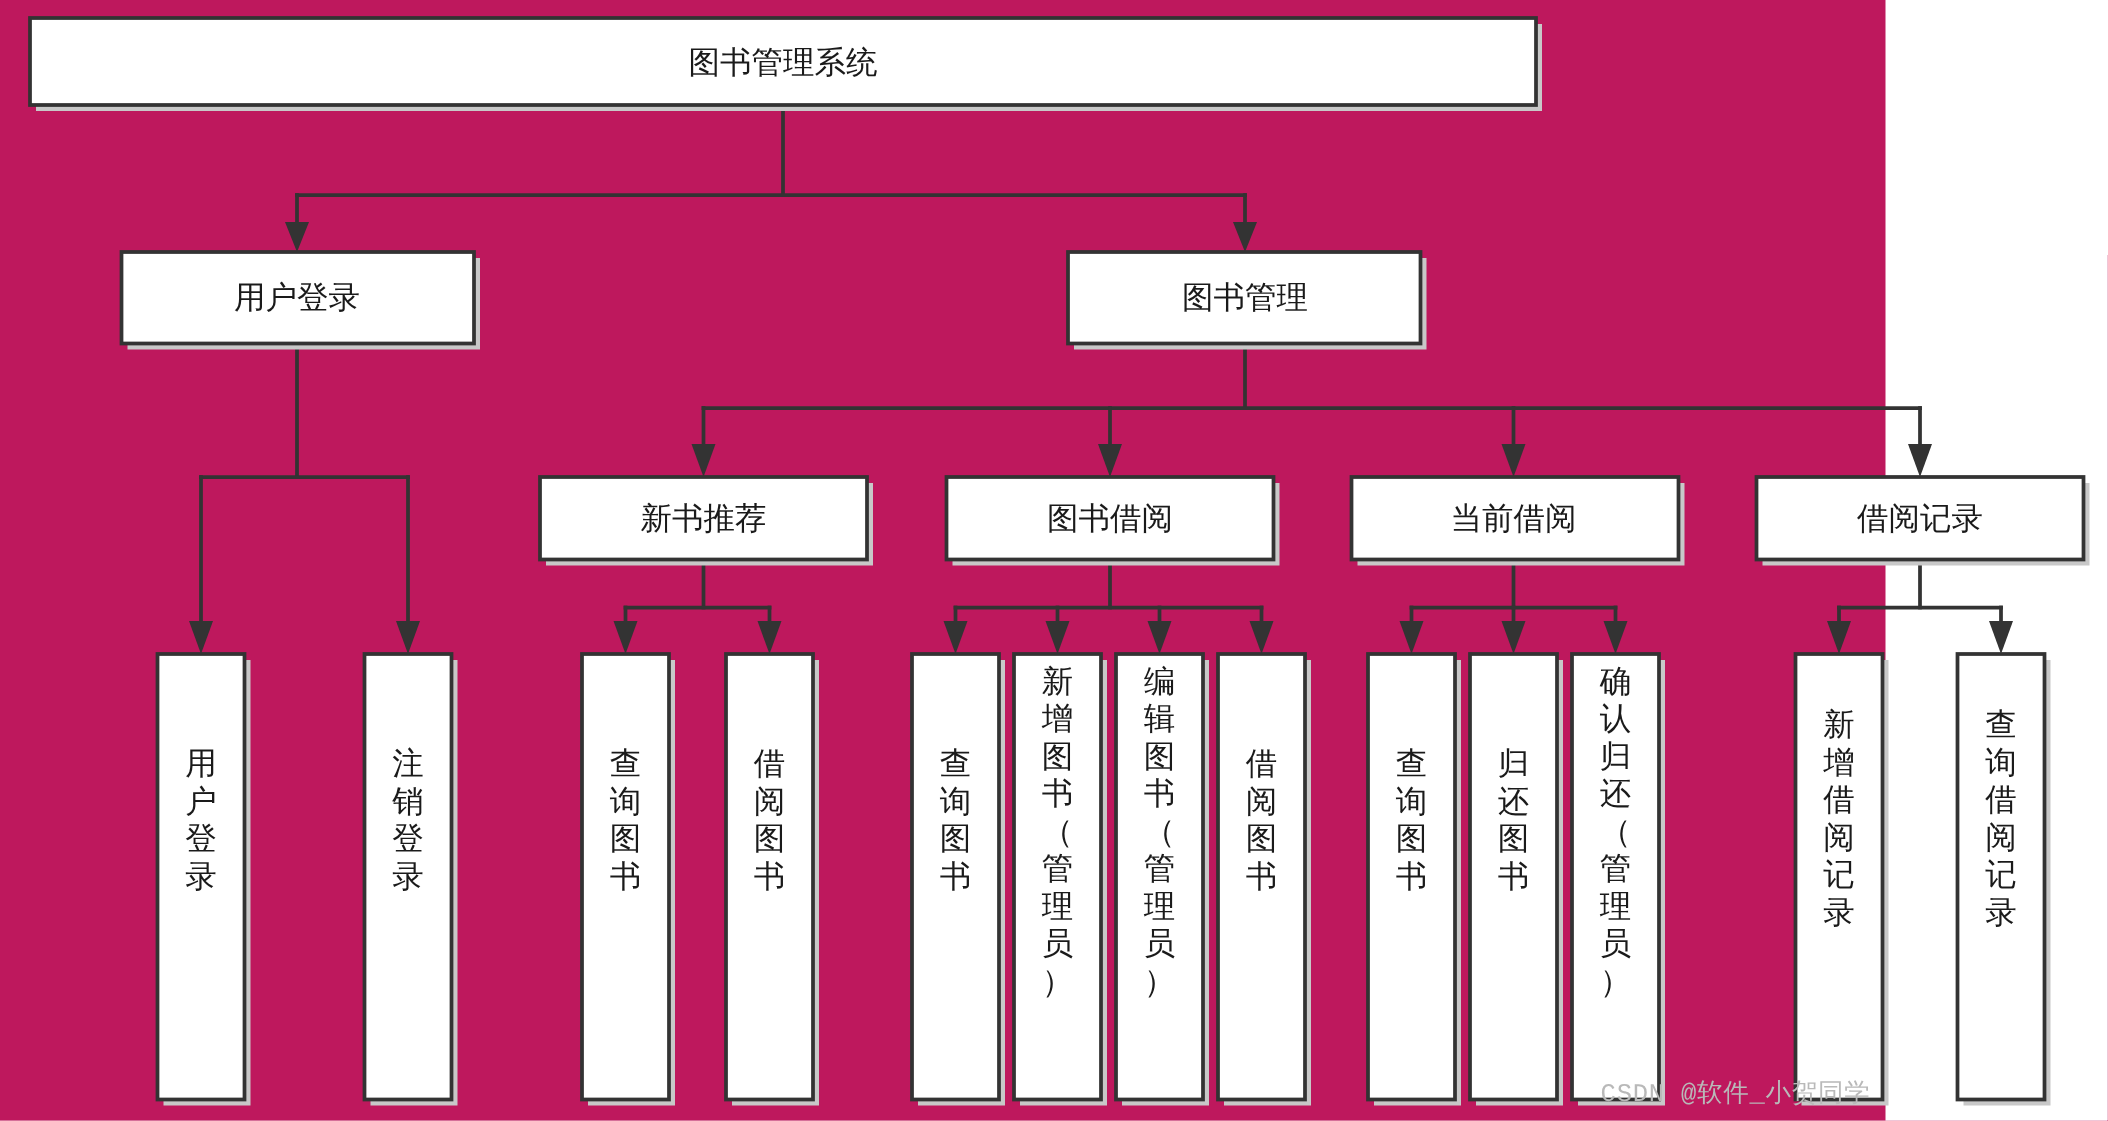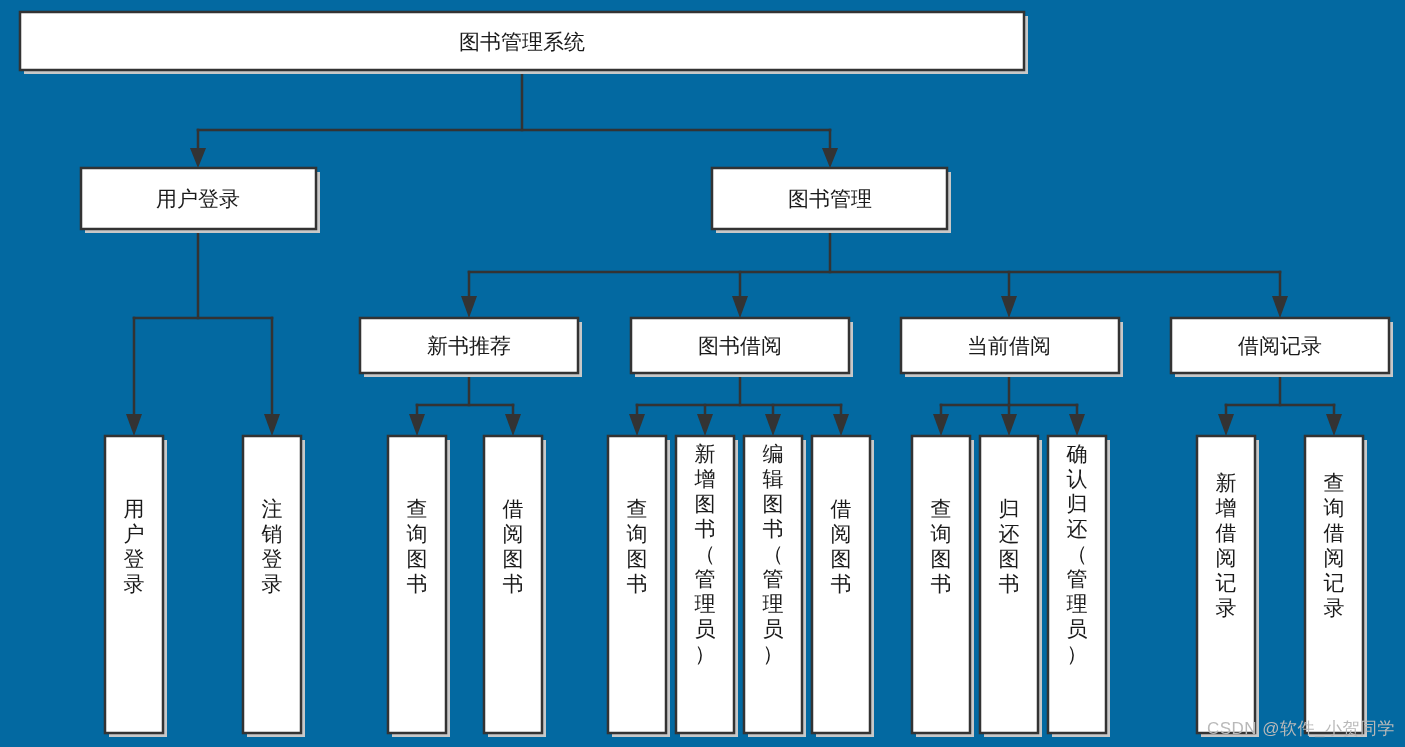--- a/index.html
+++ b/index.html
@@ -8,23 +8,23 @@
     background: #ffffff;
   }
   body {
     width: 1405px;
     height: 747px;
     overflow: hidden;
     font-family: "Liberation Sans", "DejaVu Sans", sans-serif;
   }
   #diagram-root {
     position: relative;
-    width: 1405px;
+    width: 1257px;
     height: 747px;
-    background: #0369a1;
+    background: #be185d;
   }
   svg#flowchart {
     position: absolute;
     left: 0;
     top: 0;
     width: 1405px;
     height: 747px;
     display: block;
   }
   .node-rect {
@@ -56,21 +56,21 @@
   .node-label-v {
     fill: #1a1a1a;
     font-family: "Liberation Sans", "DejaVu Sans", sans-serif;
     font-size: 21px;
     text-anchor: middle;
   }
   .watermark {
     position: absolute;
     right: 10px;
     bottom: 7px;
-    font-family: Liberation Sans, sans-serif;
+    font-family: Liberation Mono, monospace;
     font-size: 17px;
     color: #b9b9b9;
     white-space: nowrap;
     letter-spacing: 0.5px;
     pointer-events: none;
   }
 </style>
 </head>
 <body>
 

